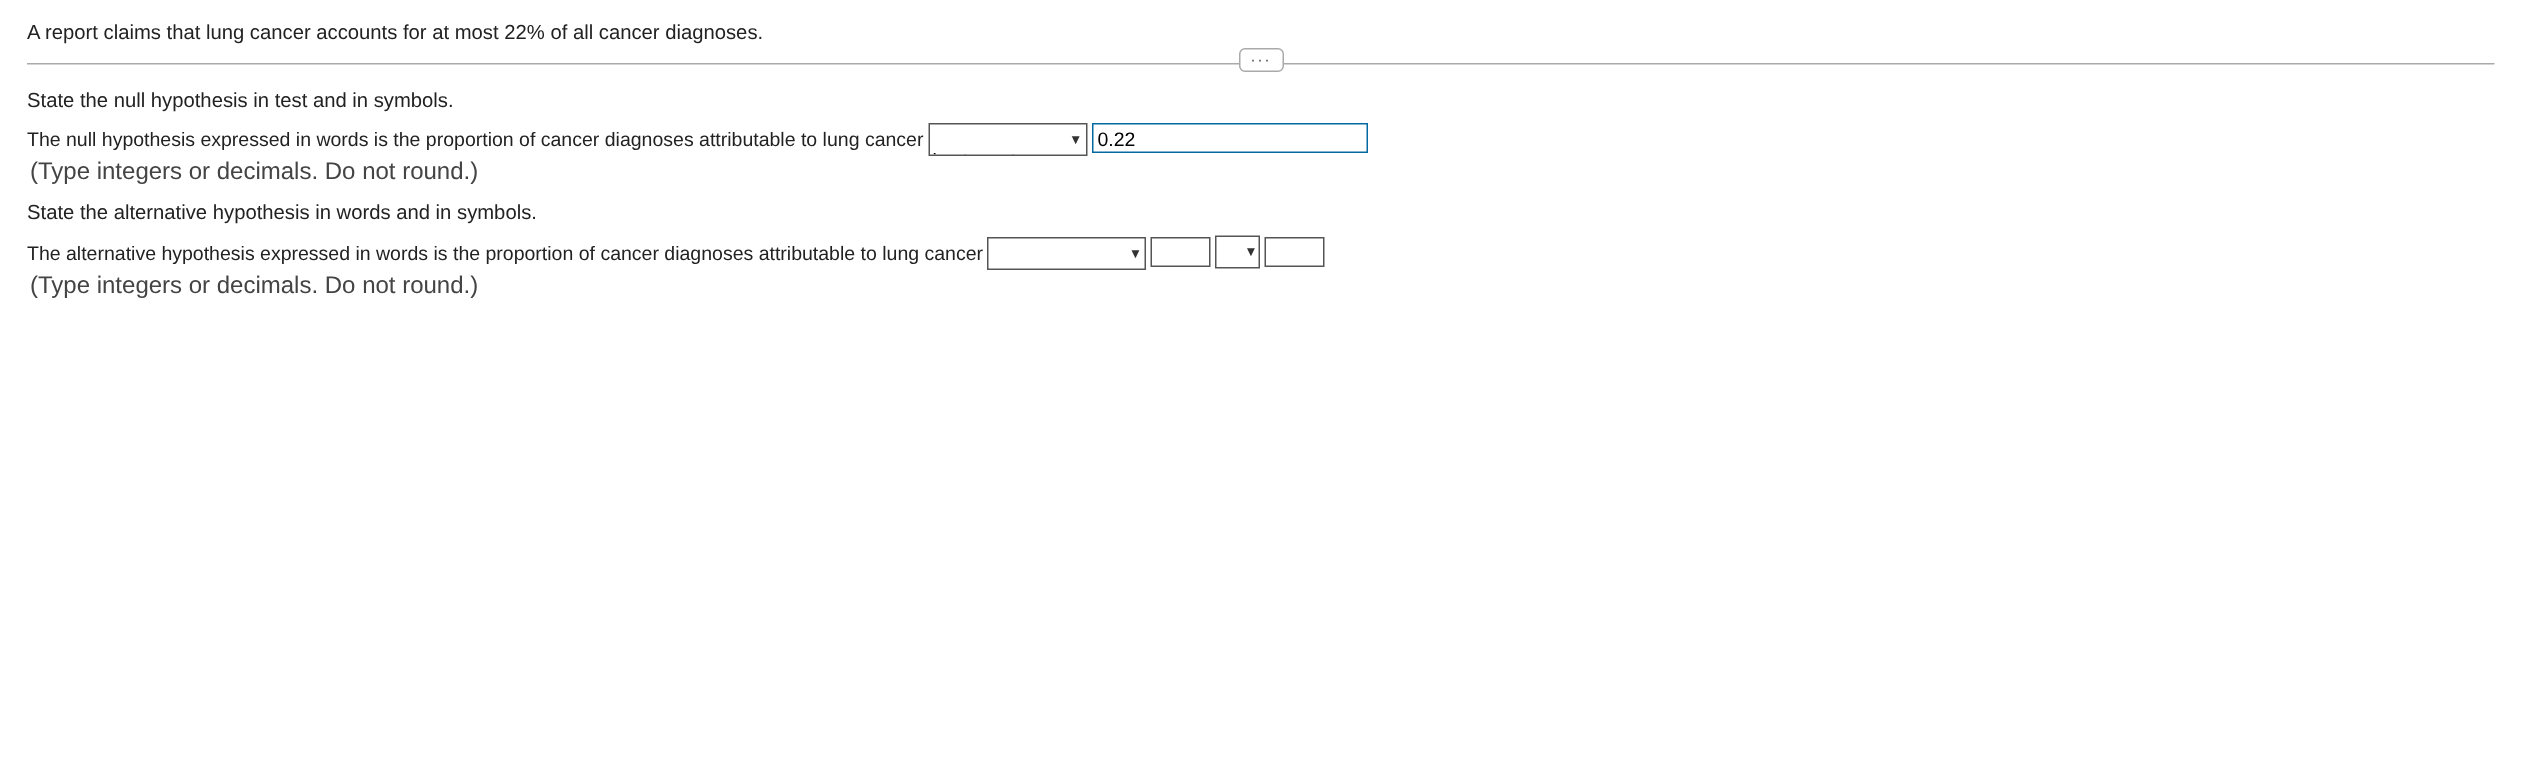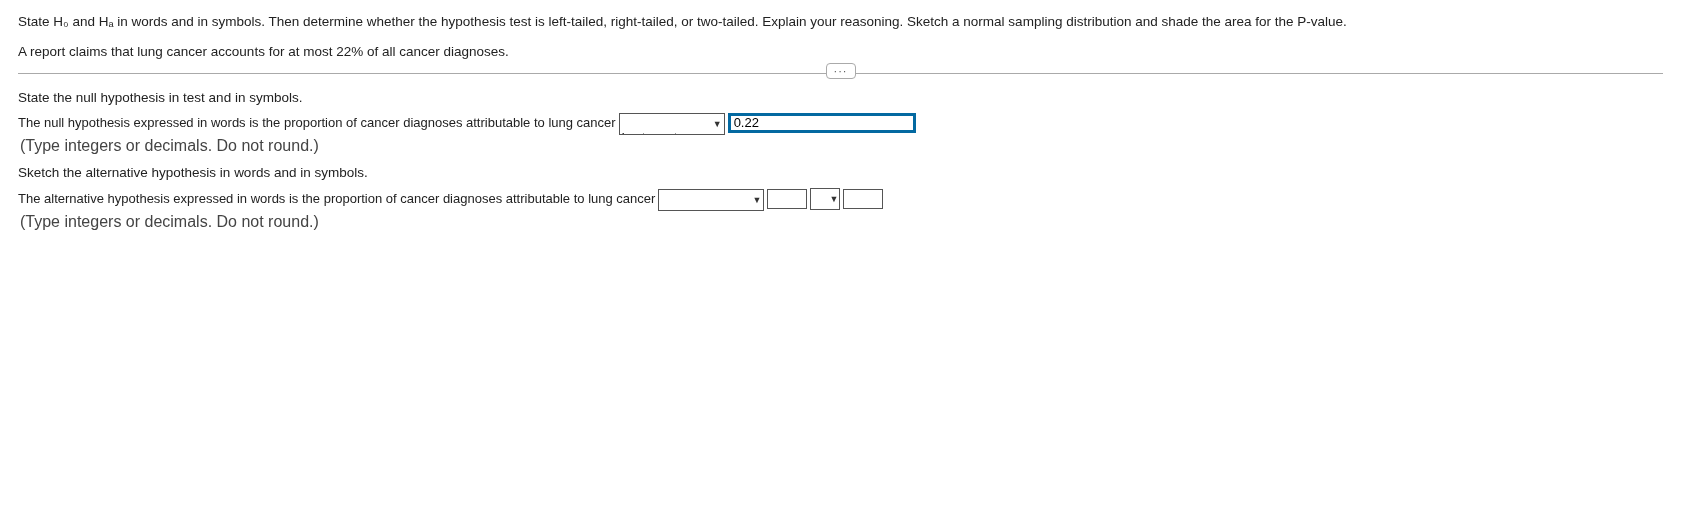--- a/index.html
+++ b/index.html
@@ -77,21 +77,21 @@
     }
 
     .note-text {
       font-size: 16px;
       color: #444;
       margin-bottom: 10px;
       margin-left: 2px;
     }
 
     .inline-box {
-      border: 3px solid #0369a1;
+      border: 1px solid #0369a1;
       min-width: 50px;
       height: 20px;
       display: inline-block;
       vertical-align: middle;
       background: #fff;
       font-size: 13px;
       padding: 0 3px;
     }
 
     .select-wrapper {
@@ -174,23 +174,20 @@
       font-size: 9px;
       pointer-events: none;
       color: #333;
     }
   </style>
 </head>
 <body>
 
 <div class="page-wrapper">
 
-  <div class="intro-text">
-    <span>State H₀ and Hₐ in words and in symbols. Then determine whether the hypothesis test is left-tailed, right-tailed, or two-tailed. Explain your reasoning. Sketch a normal sampling distribution and shade the area for the P-value.</span>
-  </div>
 
   <div class="problem-statement">
     <span>A report claims that lung cancer accounts for at most 22% of all cancer diagnoses.</span>
   </div>
 
   <div style="position:relative; margin: 10px 0 16px 0;">
     <hr class="divider">
     <button class="divider-btn">···</button>
   </div>
 
@@ -211,21 +208,21 @@
       </div>
 
       <input type="text" class="inline-box" value="0.22" style="">
 
     </div>
 
     <div class="note-text">(Type integers or decimals. Do not round.)</div>
   </div>
 
   <div class="alt-section">
-    <div class="section-label">Sketch the alternative hypothesis in words and in symbols.</div>
+    <div class="section-label">State the alternative hypothesis in words and in symbols.</div>
 
     <div class="statement-row">
       <span>The alternative hypothesis expressed in words is the proportion of cancer diagnoses attributable to lung cancer</span>
 
       <div class="select-wrapper">
         <select>
           <option value="" selected=""></option>
           <option>is at most</option>
           <option>is less than</option>
           <option>is greater than</option>

